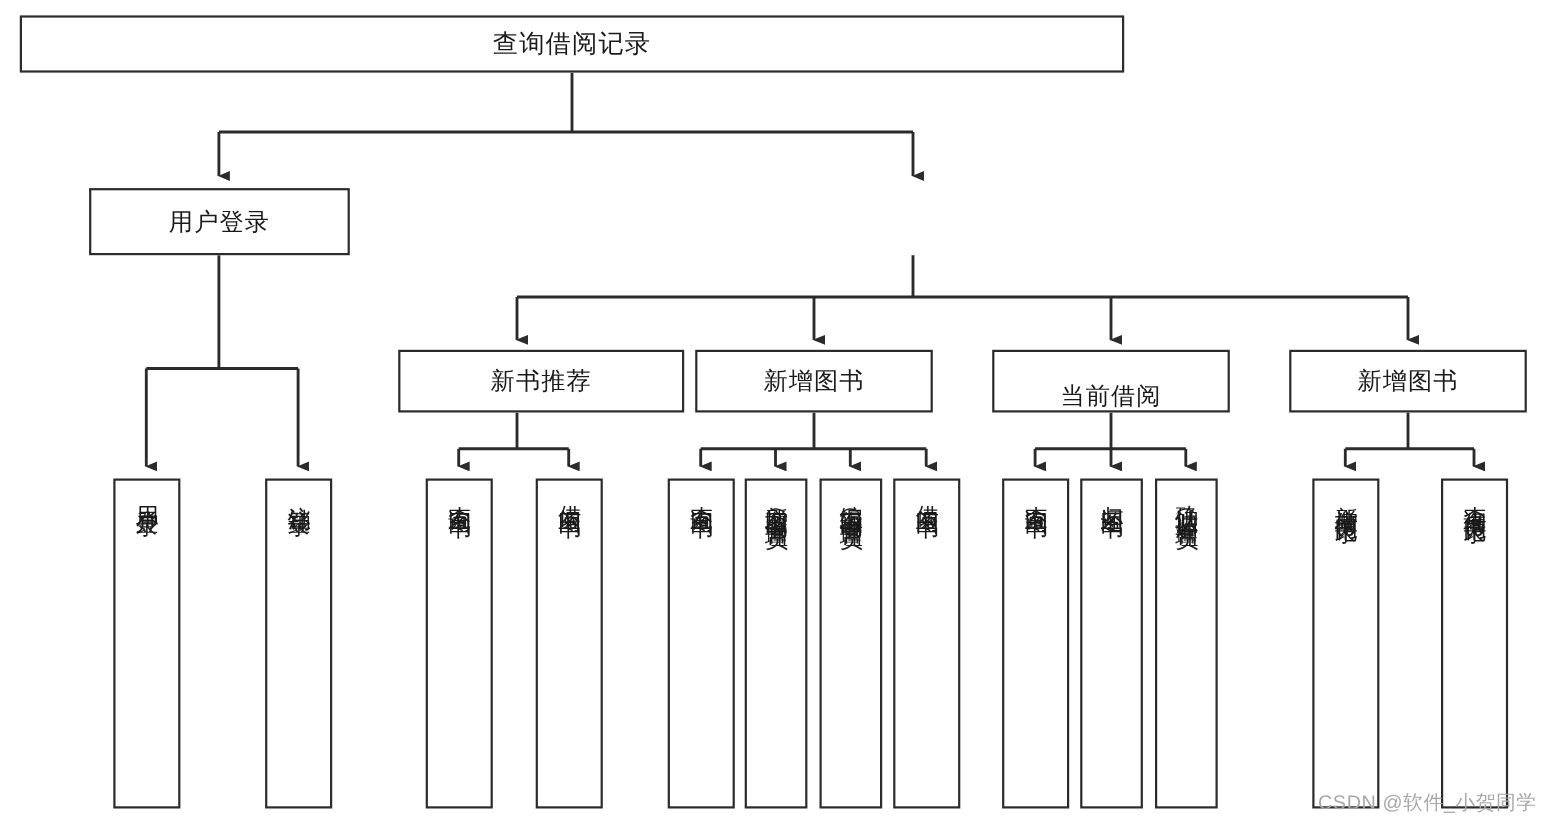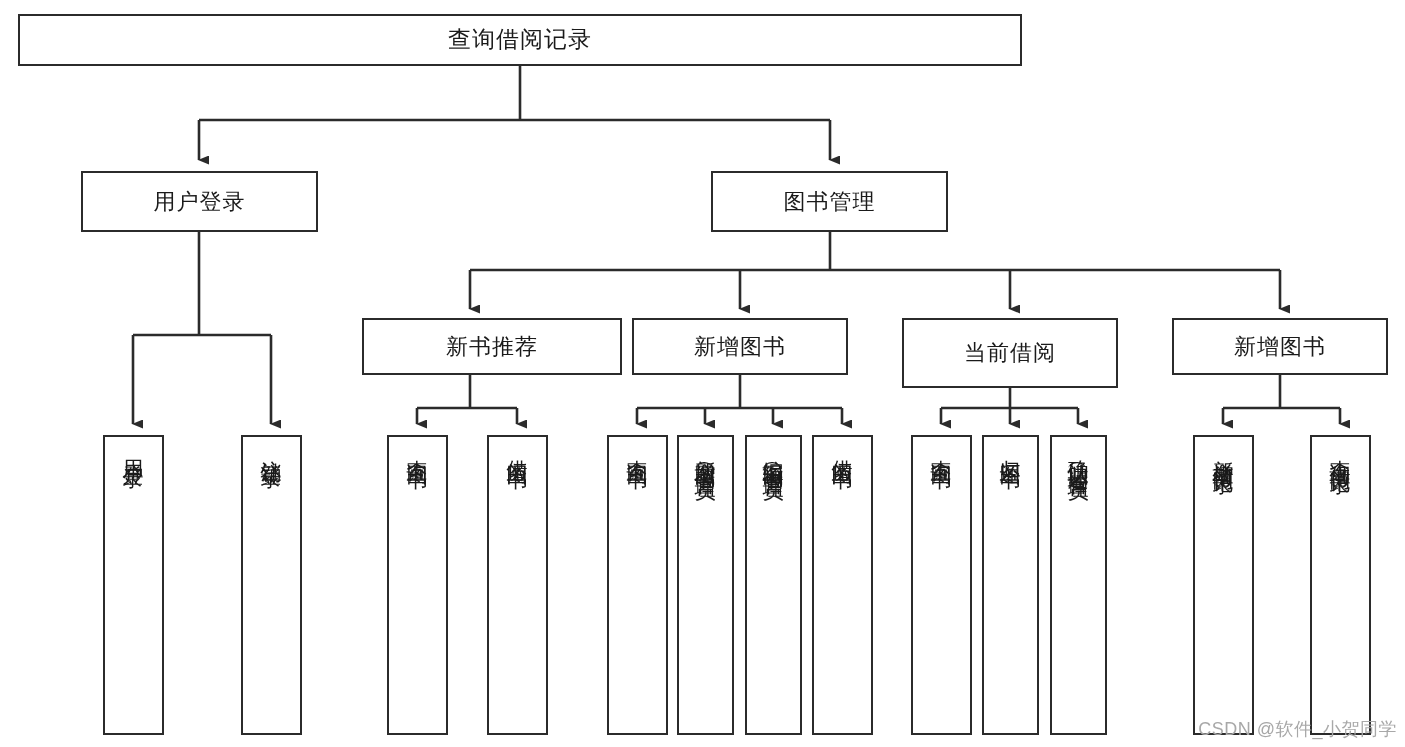--- a/index.html
+++ b/index.html
@@ -125,31 +125,28 @@
     </g>
   </svg>
 
   <div class="node horizontal" id="root-node" style="left:18px; top:14px; width:1004px; height:52px;">
     <span class="node-label">查询借阅记录</span>
   </div>
 
   <div class="node horizontal" style="left:81px; top:171px; width:237px; height:61px;">
     <span class="node-label">用户登录</span>
   </div>
-  <div class="node horizontal" style="left:711px; top:171px; width:237px; height:61px;">
-    <span class="node-label">图书管理</span>
-  </div>
 
   <div class="node horizontal" style="left:362px; top:318px; width:260px; height:57px;">
     <span class="node-label">新书推荐</span>
   </div>
   <div class="node horizontal" style="left:632px; top:318px; width:216px; height:57px;">
     <span class="node-label">新增图书</span>
   </div>
-  <div class="node horizontal" style="left:902px; top:318px; width:216px; height:70px;">
+  <div class="node horizontal" style="left:902px; top:318px; width:216px; height:57px;align-items:flex-end;">
     <span class="node-label">当前借阅</span>
   </div>
   <div class="node horizontal" style="left:1172px; top:318px; width:216px; height:57px;">
     <span class="node-label">新增图书</span>
   </div>
 
   <div class="node vertical" style="left:103px; top:435px; width:61px; height:300px;">
     <span class="node-label">用户登录</span>
   </div>
   <div class="node vertical" style="left:241px; top:435px; width:61px; height:300px;">

